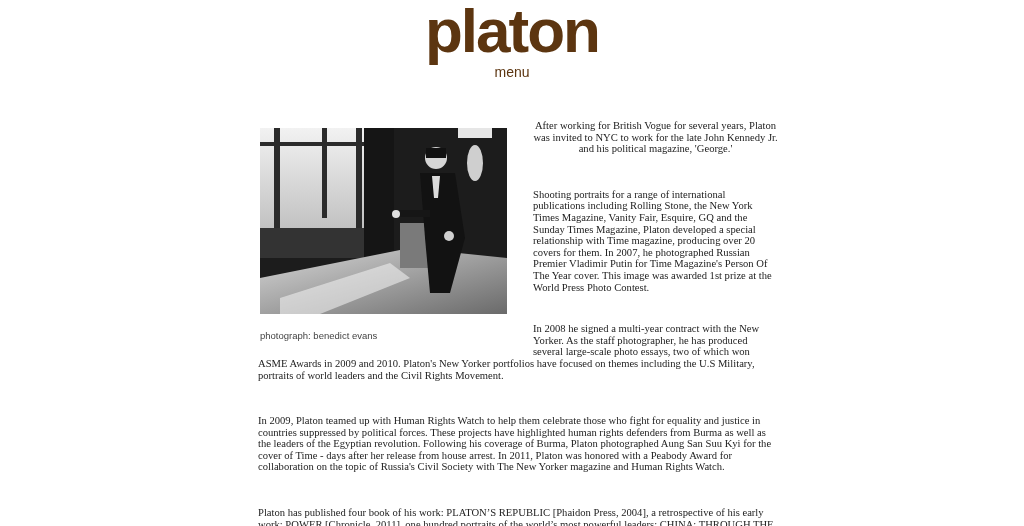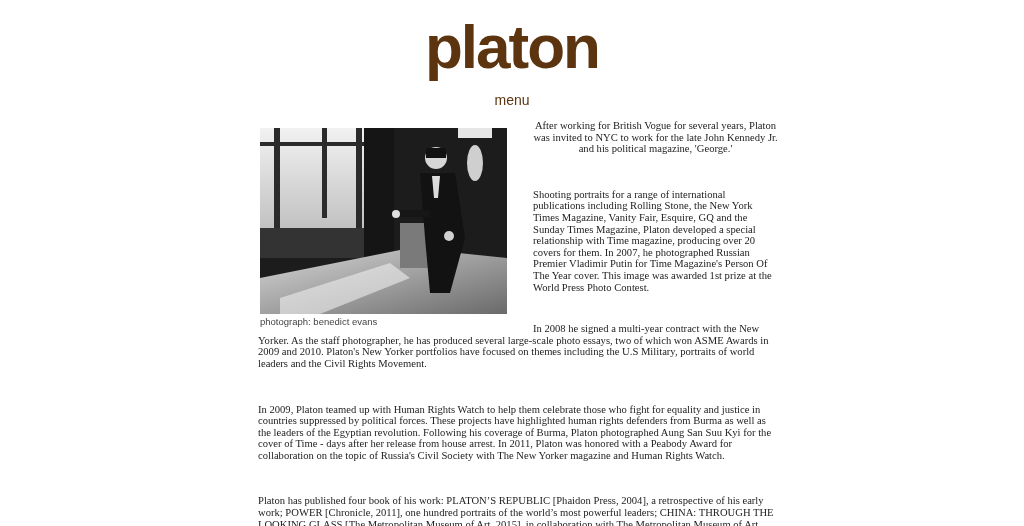--- a/index.html
+++ b/index.html
@@ -5,40 +5,39 @@
     html, body {
       margin: 0;
       padding: 0;
       background: #ffffff;
       width: 1024px;
       height: 526px;
       overflow: hidden;
     }
     .header {
       text-align: center;
-      padding-top: 16px;
+      padding-top: 0;
     }
     .logo {
       display: inline-block;
       font-family: "Liberation Sans", sans-serif;
       font-weight: bold;
       font-size: 62px;
       letter-spacing: -2px;
       color: #5c3510;
       line-height: 62px;
       margin-top: 0px;
       height: 64px;
     }
     .menu {
       display: block;
       font-family: "Liberation Sans", sans-serif;
       font-size: 14px;
       color: #5c3510;
       text-align: center;
-      margin-top: 12px;
       text-decoration: none;
       cursor: pointer;
       line-height: 16px;
     }
     .content {
       position: absolute;
       left: 258px;
       top: 120px;
       width: 520px;
       font-family: "Liberation Serif", serif;
@@ -56,21 +55,21 @@
       height: 186px;
       position: relative;
       overflow: hidden;
       background: #2a2a2a;
     }
     .photo svg { display: block; }
     .caption {
       font-family: "Liberation Sans", sans-serif;
       font-size: 9.5px;
       color: #444444;
-      margin-top: 2px;
+      margin-top: 16px;
       line-height: 11px;
     }
     .content p {
       margin: 0 0 34px 0;
     }
     .content p.p1 { margin-bottom: 34px; text-align: center; }
     .content p.p2 { margin-bottom: 30px; }
   </style>
 </head>
 <body>

